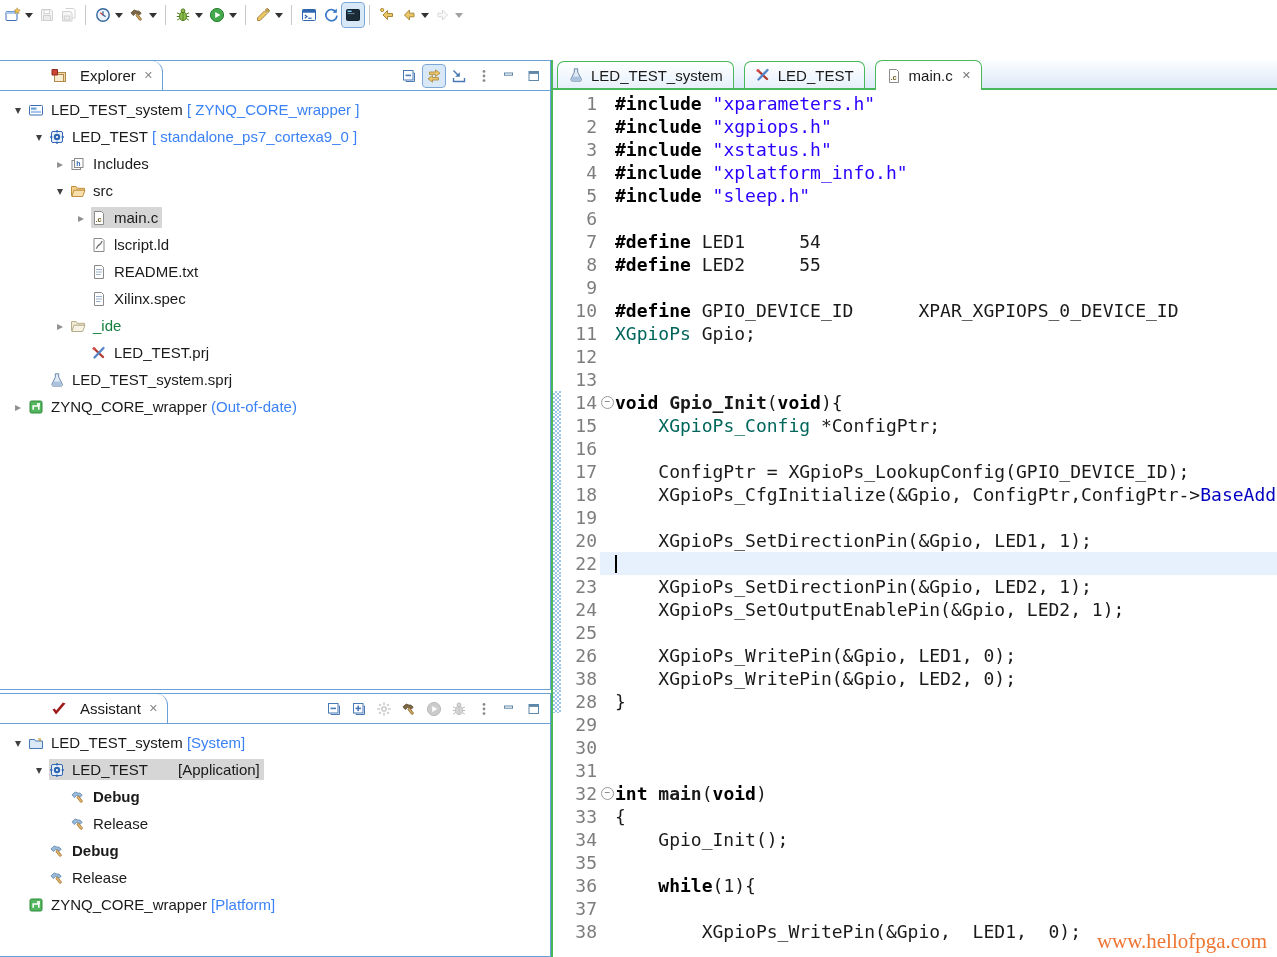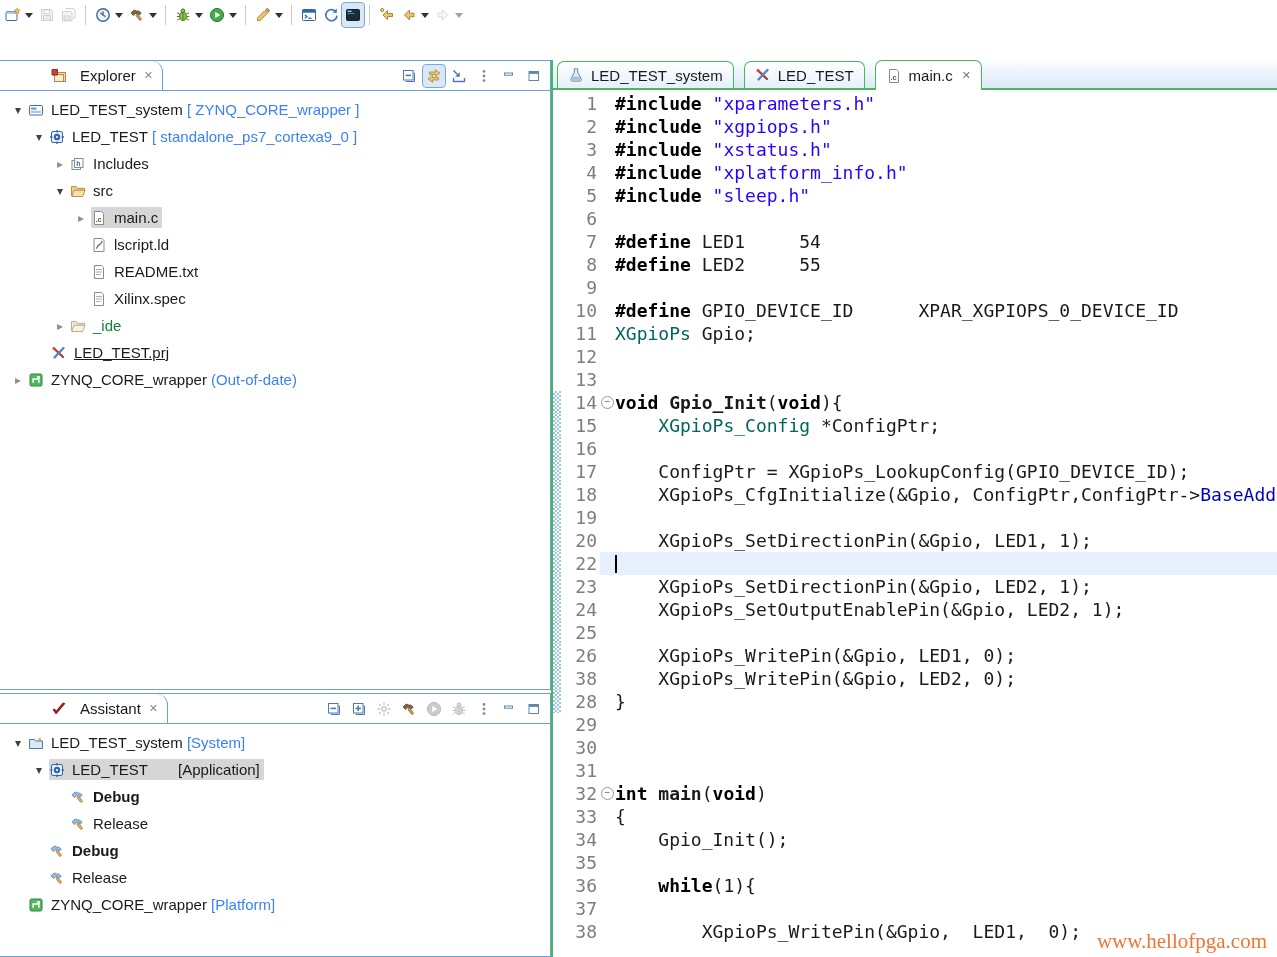--- a/index.html
+++ b/index.html
@@ -403,31 +403,43 @@
               <span class="titem">
                 <span class="ticon">
                   <svg viewBox="0 0 16 16">
                     <path d="M1.5 3.5h4.6l1.2 1.8h7.2v2H6.3l-2 5.2H1.5z" fill="#f1e9d2" stroke="#b8ae8e"></path>
                     <path d="M4 7.2h11l-2.3 6.3H1.8z" fill="#f7f2e3" stroke="#b8ae8e"></path>
                   </svg>
                 </span>
                 <span class="tlabel dim">_ide</span>
               </span>
             </div>
-            <div class="trow" style="padding-left: 31px; text-decoration: underline;">
+            <div class="trow" style="padding-left: 71px;">
               <span class="chev"></span>
               <span class="titem">
                 <span class="ticon">
                   <svg viewBox="0 0 16 16">
                     <path d="M3 3.5L12 12" stroke="#b23a2f" stroke-width="2.4" stroke-linecap="round"></path>
                     <path d="M12.5 3L3.5 12.5" stroke="#5585c8" stroke-width="2.4" stroke-linecap="round"></path>
                     <circle cx="3" cy="3.5" r="1.6" fill="#d9534f"></circle>
                   </svg>
                 </span>
                 <span class="tlabel">LED_TEST.prj</span>
+              </span>
+            </div>
+            <div class="trow" style="padding-left: 29px;">
+              <span class="chev"></span>
+              <span class="titem">
+                <span class="ticon">
+                  <svg viewBox="0 0 16 16">
+                    <path d="M6.3 1.8h3.4v3.4l3.6 6.9a1.4 1.4 0 0 1-1.3 2H4.3a1.4 1.4 0 0 1-1.3-2l3.3-6.9z" fill="#e3ecf6" stroke="#6b86a8"></path>
+                    <path d="M4.9 9.5h6.3l1.2 2.4a.9.9 0 0 1-.8 1.3H4.5a.9.9 0 0 1-.8-1.3z" fill="#a9c2dd"></path>
+                  </svg>
+                </span>
+                <span class="tlabel">LED_TEST_system.sprj</span>
               </span>
             </div>
             <div class="trow" style="padding-left: 8px;">
               <span class="chev col">▸</span>
               <span class="titem">
                 <span class="ticon">
                   <svg viewBox="0 0 16 16">
                     <rect x="2" y="2" width="12" height="12" rx="1.5" fill="#53b65f" stroke="#2e8b3d"></rect>
                     <path d="M5.2 10.8V7h5.6v3.8" stroke="#fff" stroke-width="1.6" fill="none"></path>
                     <rect x="9" y="4" width="3" height="3" fill="#fff" opacity=".85"></rect>

